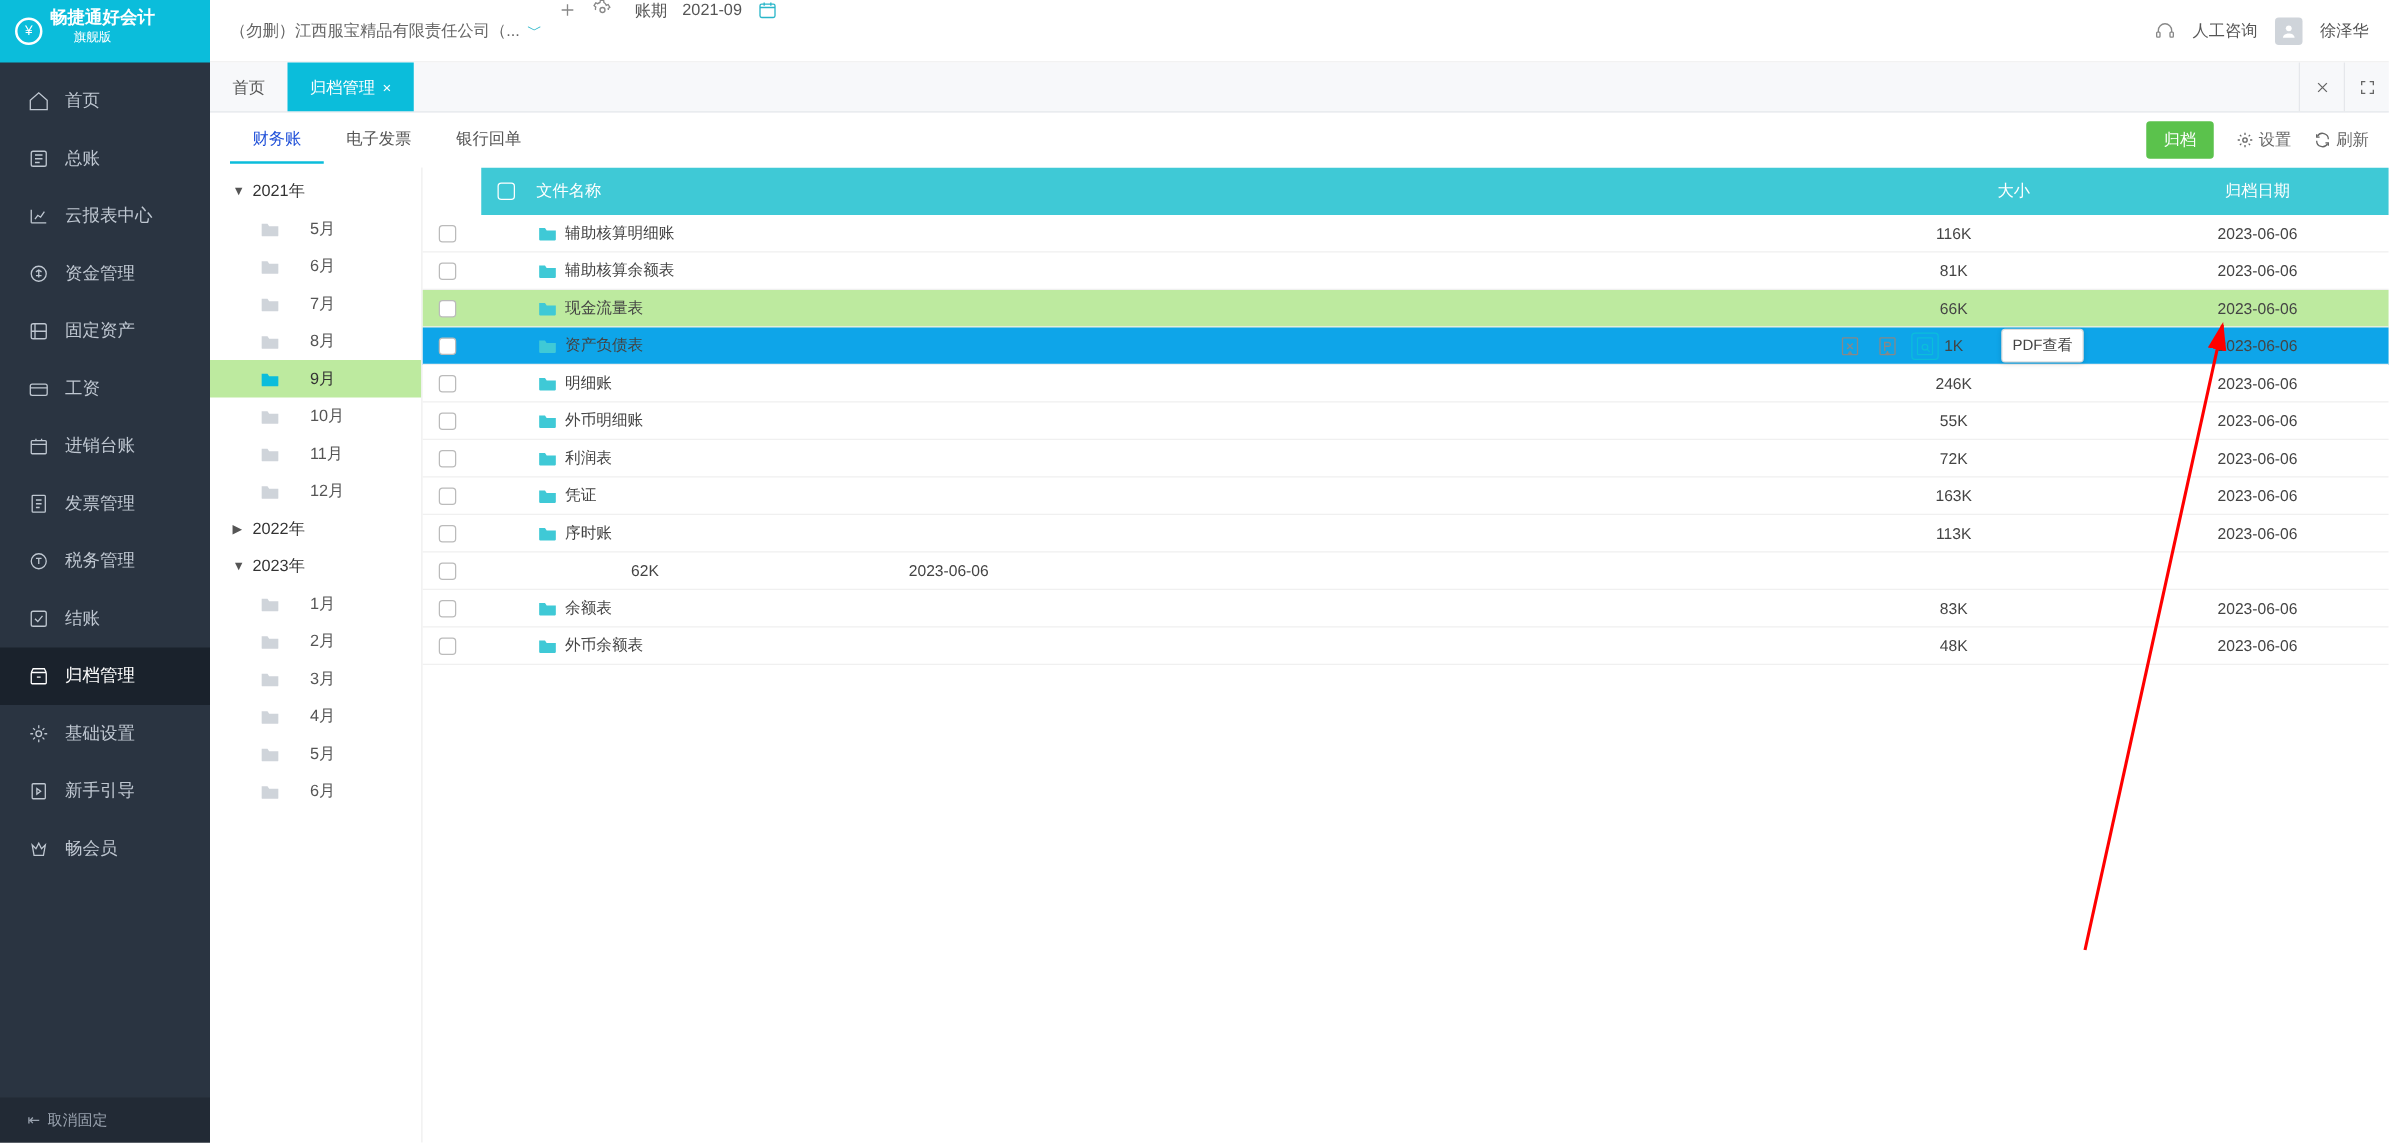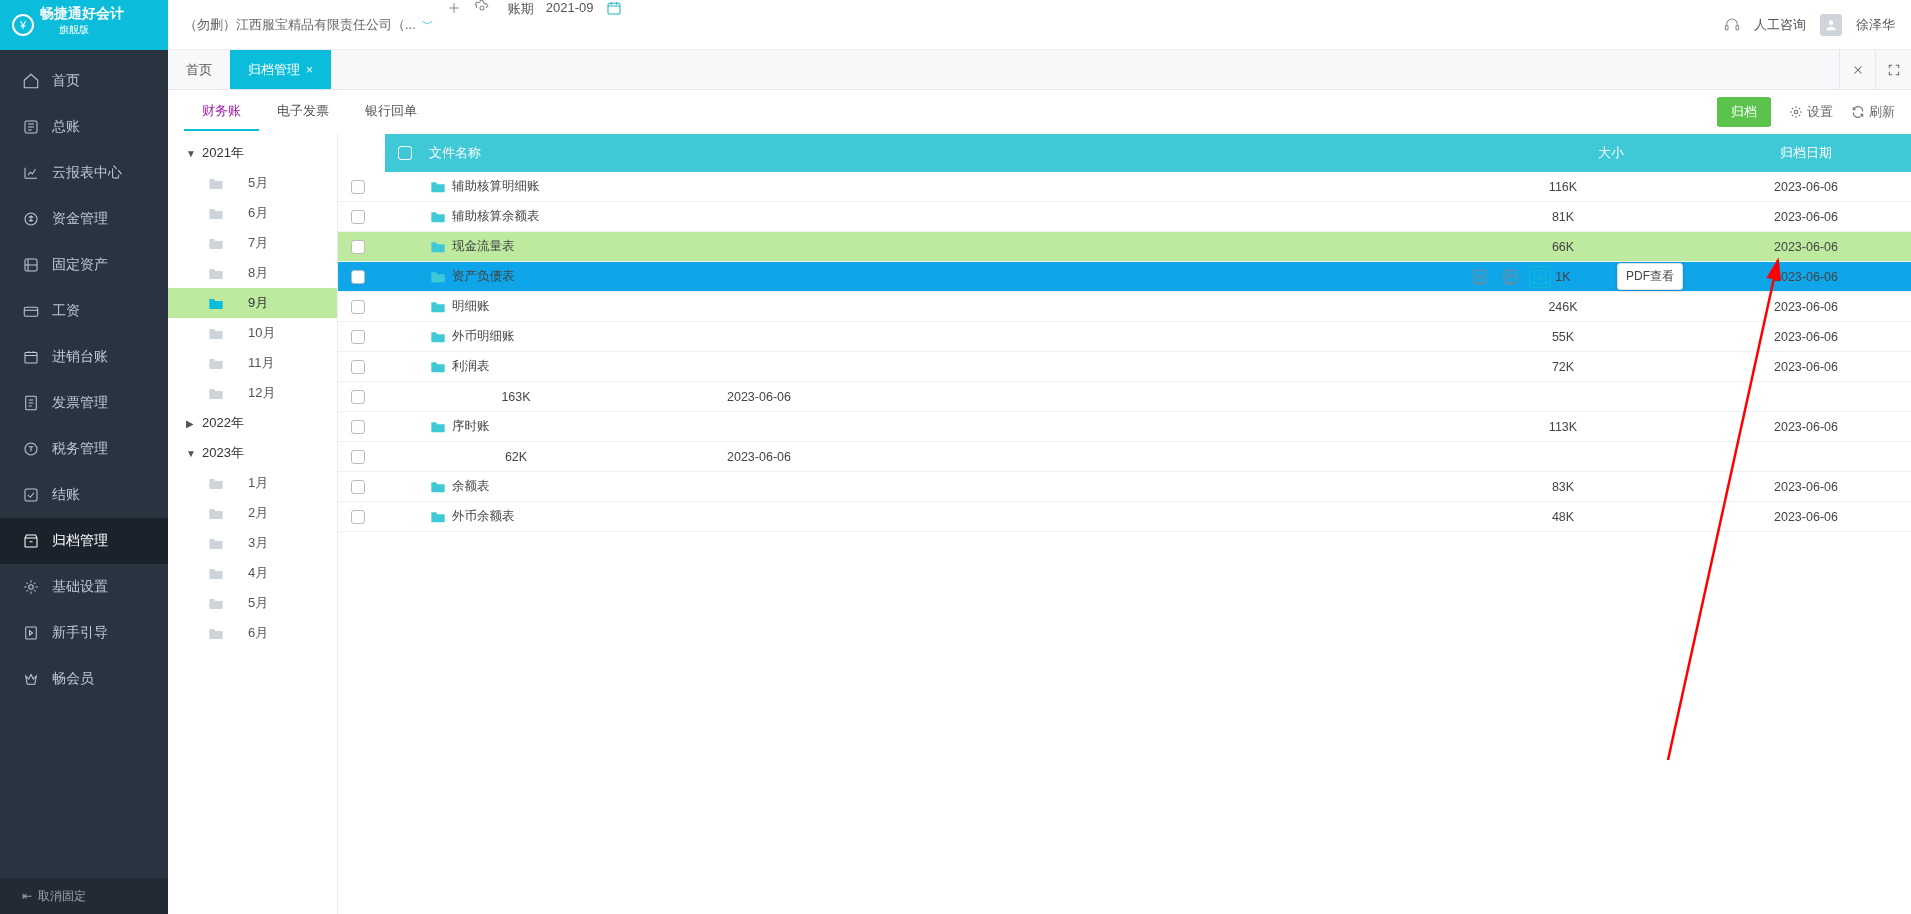--- a/index.html
+++ b/index.html
@@ -40,21 +40,21 @@
   .page-tab.active { background: #0bbddb; color: #fff; }
   .page-tab .close { font-size: 12px; }
   .pt-spacer { flex: 1; }
   .pt-btn { width: 36px; display: flex; align-items: center; justify-content: center; border-left: 1px solid #e5e7eb; cursor: pointer; color: #666; }
   .pt-btn svg { width: 14px; height: 14px; stroke: currentColor; fill: none; stroke-width: 1.8; }
 
   
   .content { flex: 1; display: flex; flex-direction: column; padding: 0; position: relative; }
   .subtabs-row { display: flex; align-items: center; height: 44px; padding: 0 16px; gap: 4px; }
   .subtab { padding: 0 18px; height: 38px; display: flex; align-items: center; font-size: 13px; color: #555; cursor: pointer; border-bottom: 2px solid transparent; }
-  .subtab.active { color: #a21caf; border-bottom-color: #0bbddb; }
+  .subtab.active { color: #1d4ed8; border-bottom-color: #0bbddb; }
   .sub-spacer { flex: 1; }
   .btn-primary { background: #5bc24c; color: #fff; border: none; height: 30px; padding: 0 14px; border-radius: 3px; font-size: 13px; cursor: pointer; }
   .toolbar-link { display: flex; align-items: center; gap: 4px; color: #666; font-size: 13px; cursor: pointer; margin-left: 14px; }
   .toolbar-link svg { width: 14px; height: 14px; stroke: currentColor; fill: none; stroke-width: 1.8; }
 
   .workspace { flex: 1; display: flex; min-height: 0; }
   .tree { width: 170px; border-right: 1px solid #eee; padding: 4px 0; overflow-y: auto; font-size: 13px; }
   .tree-year { display: flex; align-items: center; gap: 6px; padding: 6px 8px 6px 18px; cursor: pointer; }
   .tree-year .tri { font-size: 10px; color: #555; width: 10px; }
   .tree-month { display: flex; align-items: center; gap: 24px; padding: 4px 8px 4px 40px; cursor: pointer; height: 30px; color: #555; }
@@ -78,21 +78,21 @@
   .gc-date { width: 210px; text-align: center; }
   .file-ico { width: 16px; height: 16px; }
   .file-ico svg { width: 16px; height: 16px; fill: #3fc9d6; }
   .chk { width: 14px; height: 14px; border: 1px solid #bbb; border-radius: 3px; background: #fff; display: inline-block; }
   .ghead .chk { border-color: #fff; background: transparent; }
 
   .row-actions { position: absolute; right: 360px; display: flex; gap: 8px; align-items: center; }
   .row-actions .act { width: 22px; height: 22px; display: flex; align-items: center; justify-content: center; cursor: pointer; color: #888; }
   .row-actions .act svg { width: 18px; height: 18px; stroke: currentColor; fill: none; stroke-width: 1.4; }
   .row-actions .act.hl { color: #0bbddb; border: 1px solid #0bbddb; border-radius: 3px; }
-  .tooltip { position: absolute; right: 228px; background: #fff; border: 1px solid #ddd; padding: 4px 8px; font-size: 12px; border-radius: 3px; box-shadow: 0 1px 4px rgba(0,0,0,.12); white-space: nowrap; }
+  .tooltip { position: absolute; right: 244px; background: #fff; border: 1px solid #ddd; padding: 4px 8px; font-size: 12px; border-radius: 3px; box-shadow: 0 1px 4px rgba(0,0,0,.12); white-space: nowrap; }
   .tooltip::before { content: ""; position: absolute; left: -5px; top: 50%; transform: translateY(-50%); border: 5px solid transparent; border-right-color: #fff; }
 
   
   .arrow-svg { position: absolute; pointer-events: none; }
 </style>
 </head>
 <body>
 
 <div class="app">
 
@@ -556,20 +556,26 @@
                   <span>利润表</span>
                 </div>
 
     <div class="gc-size">72K</div>
     <div class="gc-date">2023-06-06</div>
               </div>
               <div class="grow">
                 <div class="gc-chk">
                   <span class="chk"></span>
                 </div>
+    <div class="gc-name">
+                  <span class="file-ico"><svg viewBox="0 0 24 24">
+                      <path d="M2 5h7l2 3h11v11a1 1 0 0 1-1 1H3a1 1 0 0 1-1-1z"></path>
+                    </svg></span>
+                  <span>凭证</span>
+                </div>
 
     <div class="gc-size">163K</div>
     <div class="gc-date">2023-06-06</div>
               </div>
               <div class="grow">
                 <div class="gc-chk">
                   <span class="chk"></span>
                 </div>
     <div class="gc-name">
                   <span class="file-ico"><svg viewBox="0 0 24 24">

